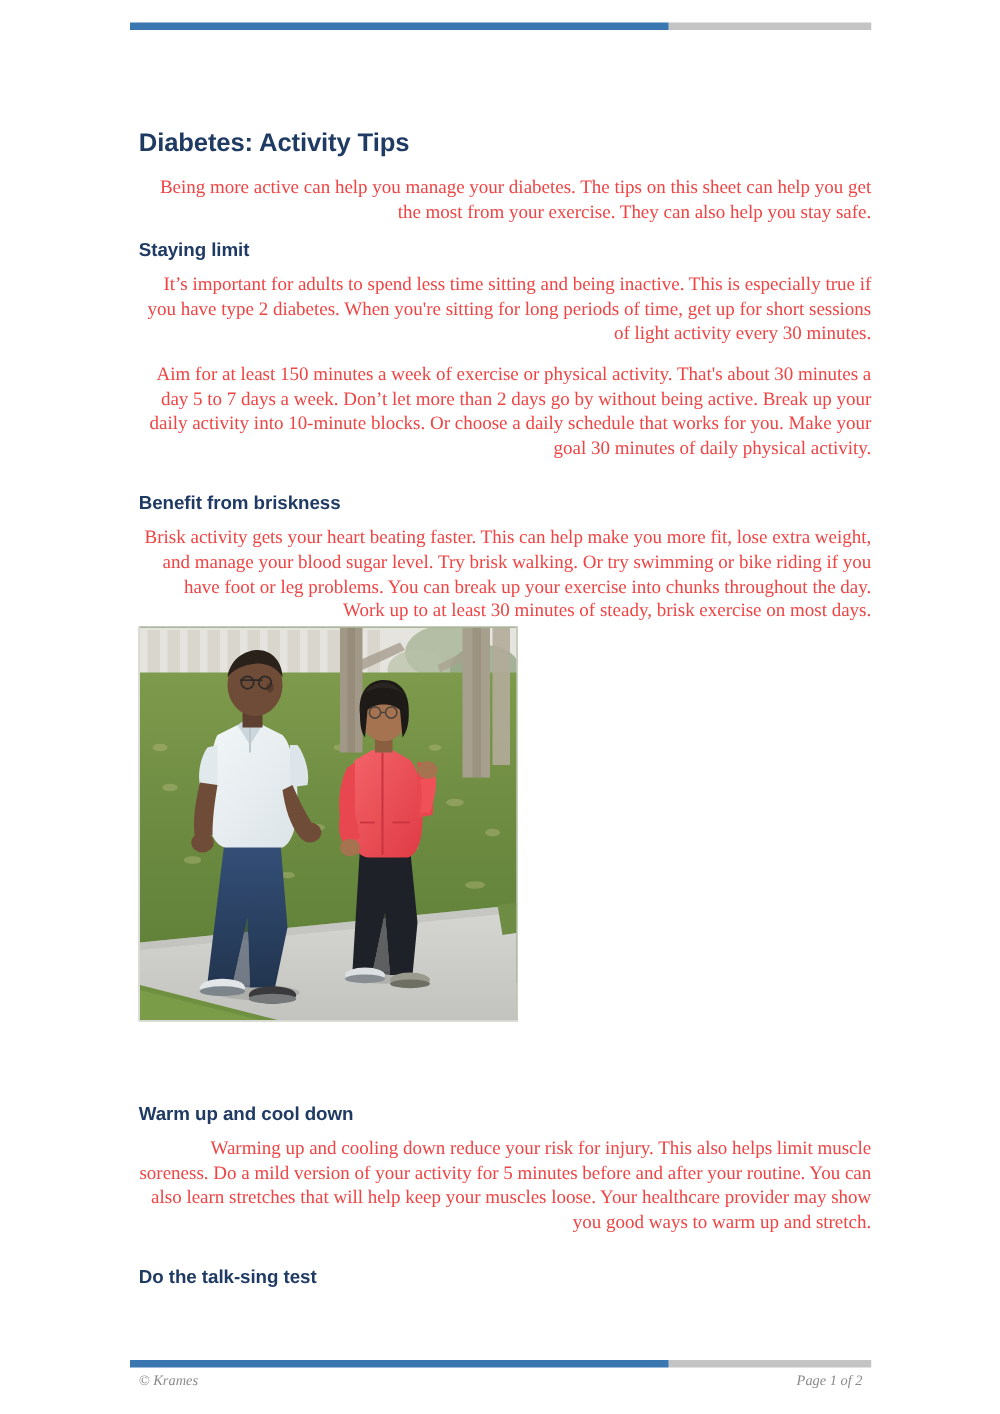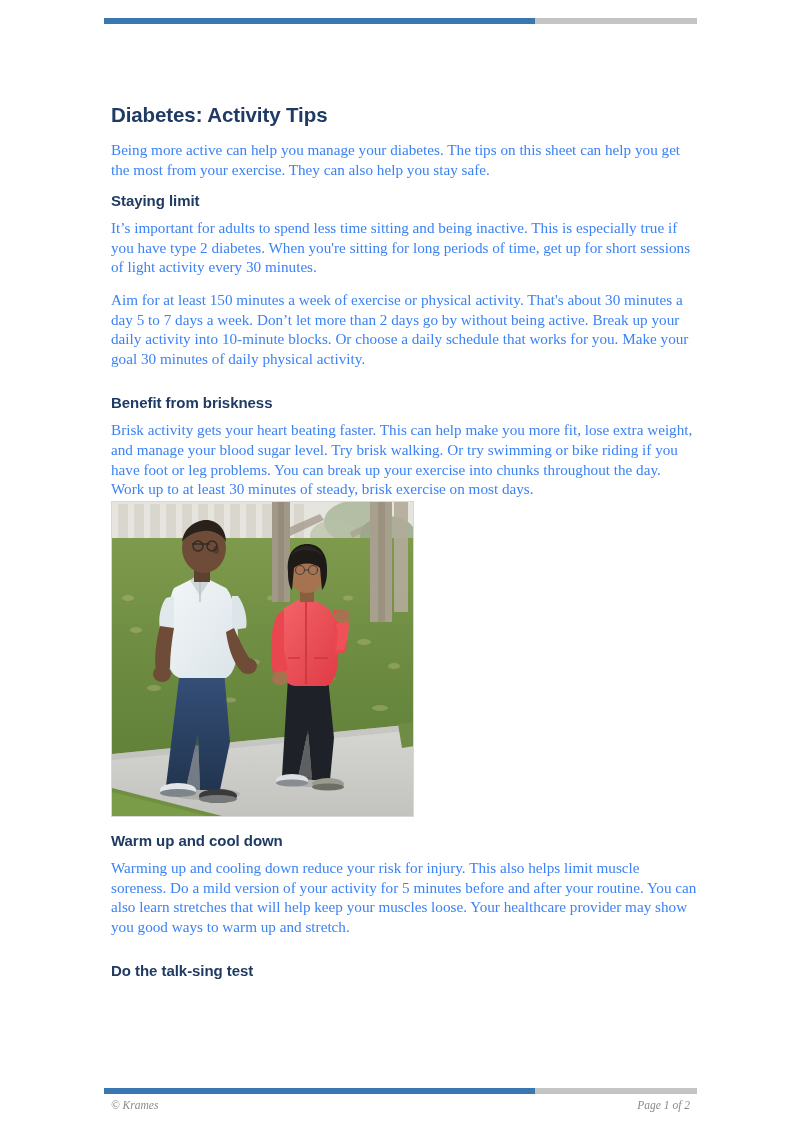--- a/index.html
+++ b/index.html
@@ -59,23 +59,23 @@
     color: #1F3A63;
     margin: 0 0 9px 0;
     letter-spacing: -0.05px;
   }
   .section-heading.spaced { margin-top: 26px; }
 
   p.body-text {
     font-family: "Liberation Serif", serif;
     font-size: 15.2px;
     line-height: 19.6px;
-    color: #3b82f6;
+    color: #ef4444;
     margin: 0 0 13px 0;
-    text-align: left;
+    text-align: right;
   }
   p.body-text.last { margin-bottom: 0; }
 
   
   .photo-frame {
     position: absolute;
     left: 111px;
     top: 501px;
     width: 303px;
     height: 316px;
@@ -270,21 +270,21 @@
       <path d="M176 70 C174 50 184 42 195 42 C208 42 216 52 215 70 C215 78 213 84 210 88 L208 66 C202 60 188 60 182 66 L180 88 C177 84 176 78 176 70 Z" fill="#1D1A18"></path>
       <path d="M178 54 C186 46 206 46 213 56 C208 48 200 44 195 44 C188 44 182 48 178 54 Z" fill="#2A2523"></path>
 
       <circle cx="188" cy="68" r="4.5" fill="none" stroke="#4A423C" stroke-width="1.2"></circle>
       <circle cx="201" cy="68" r="4.5" fill="none" stroke="#4A423C" stroke-width="1.2"></circle>
       <path d="M192.5 68 L196.5 68" stroke="#4A423C" stroke-width="1.2"></path>
     </g>
   </svg>
 </div>
 
-<div class="content" style="top:832px;">
+<div class="content" style="top:883px;">
   <h2 class="section-heading">Warm up and cool down</h2>
   <p class="body-text last">Warming up and cooling down reduce your risk for injury. This also helps limit muscle soreness. Do a mild version of your activity for 5 minutes before and after your routine. You can also learn stretches that will help keep your muscles loose. Your healthcare provider may show you good ways to warm up and stretch.</p>
 
   <h2 class="section-heading spaced">Do the talk-sing test</h2>
 </div>
 
 <div class="rule-bar" id="footer-rule">
   <div class="seg-blue" style="width:72.7%"></div>
   <div class="seg-gray"></div>
 </div>

